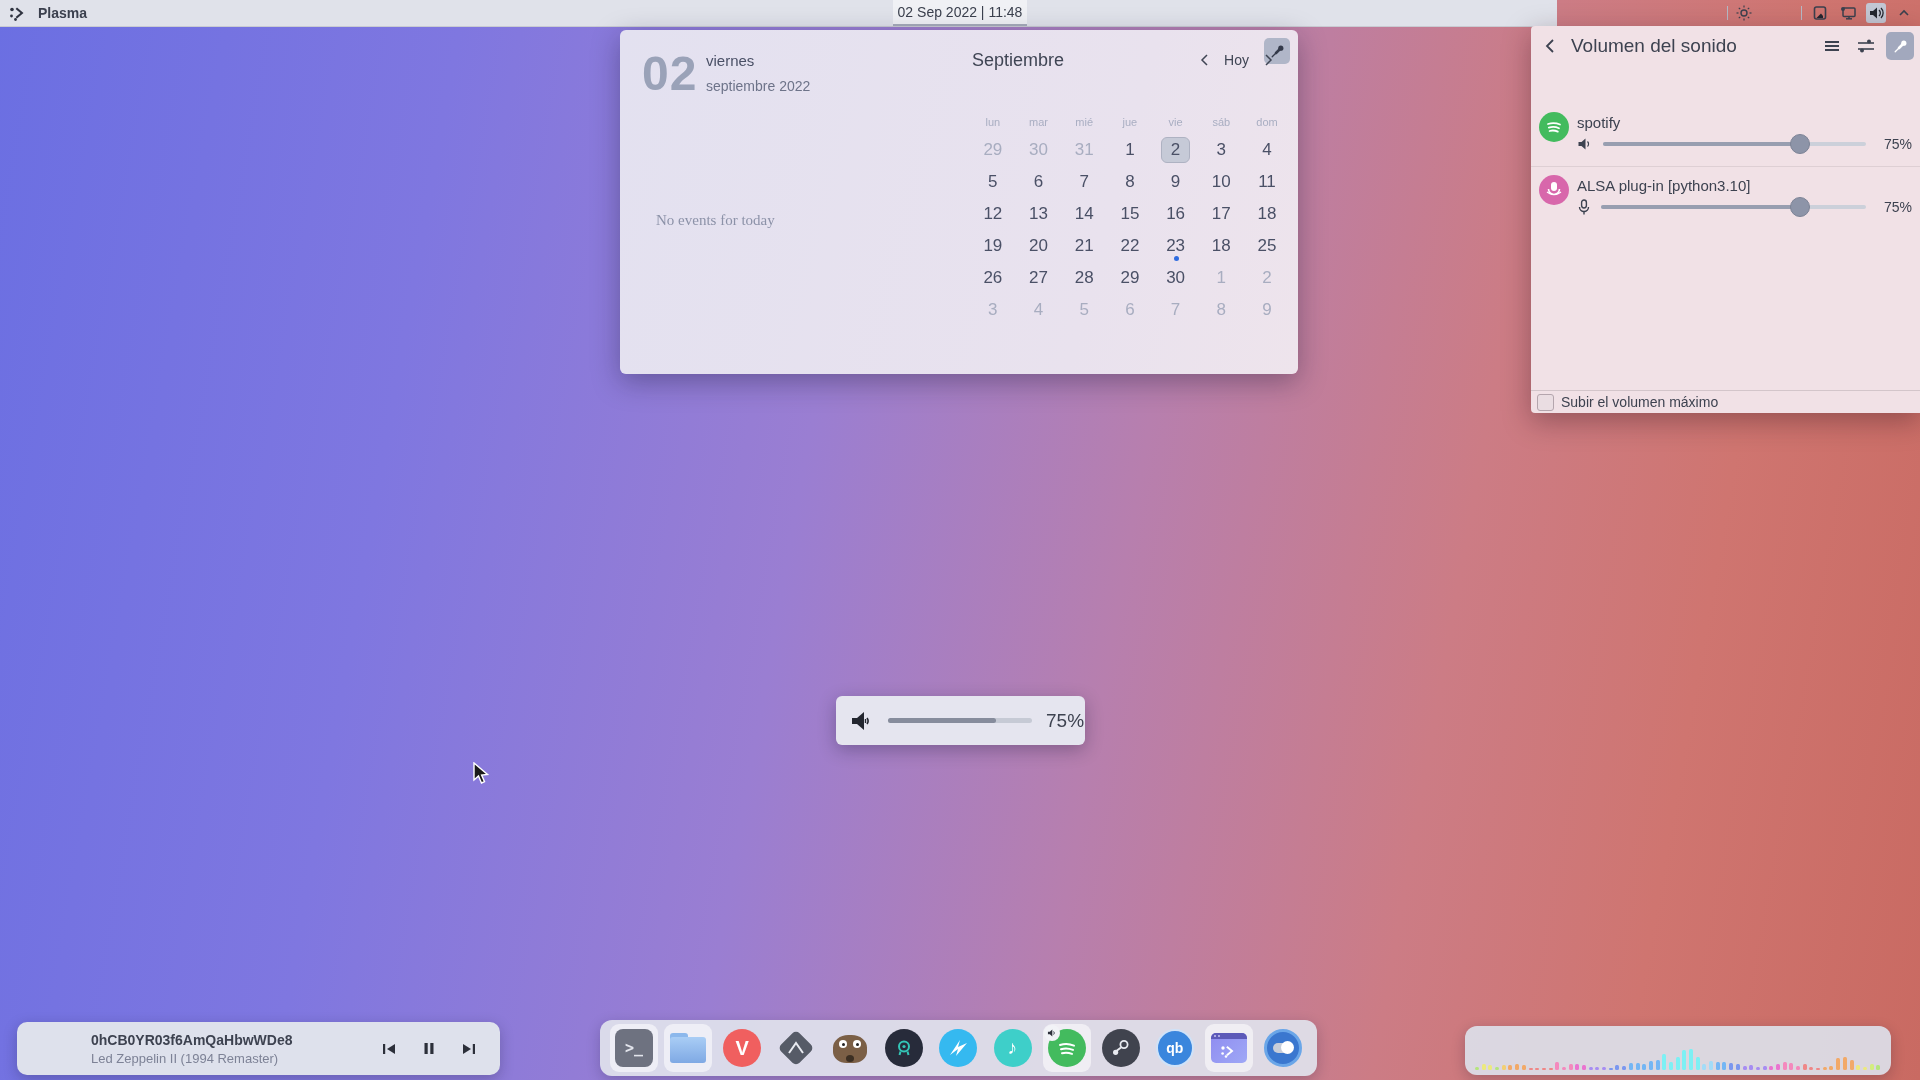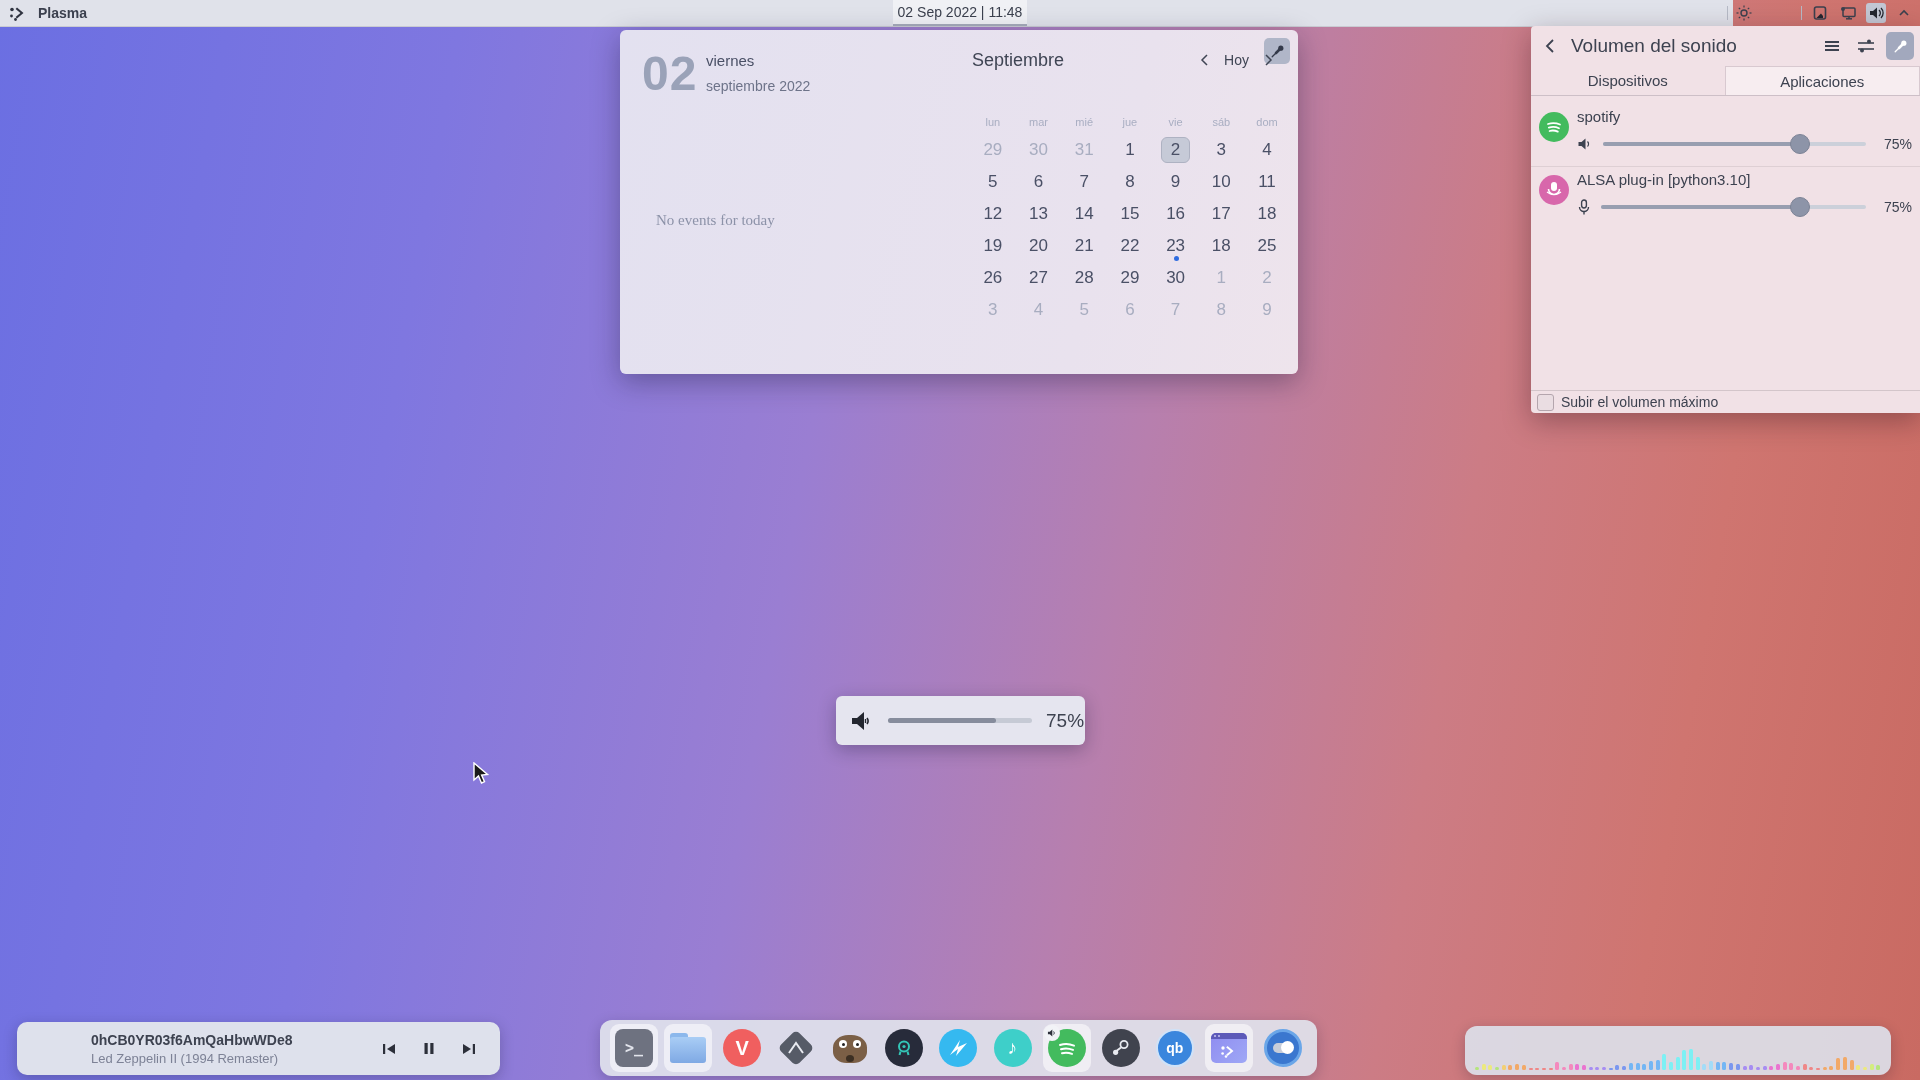--- a/index.html
+++ b/index.html
@@ -1,20 +1,20 @@
 <!DOCTYPE html>
 <html><head>
 <meta charset="utf-8">
 <style>
   html,body{margin:0;padding:0;}
   body{width:1920px;height:1080px;overflow:hidden;font-family:"Liberation Sans",sans-serif;position:relative;
        background:linear-gradient(100deg,#6b6fe2 0%,#7f77e0 22%,#9a7ed2 42%,#b77fae 58%,#cc7c85 74%,#cf7570 86%,#c96a62 100%);}
   .abs{position:absolute;}
   
-  #topbar{left:0;top:0;width:1733px;height:26px;background:#e0e2ea;border-bottom:1px solid rgba(0,0,0,.10);
+  #topbar{left:0;top:0;width:1557px;height:26px;background:#e0e2ea;border-bottom:1px solid rgba(0,0,0,.10);
           display:flex;align-items:center;color:#3b404e;font-size:14px;}
   #topbar .appname{font-weight:bold;margin-left:10px;}
   #clockbox{left:893px;top:0;width:134px;height:26px;background:rgba(255,255,255,.5);border-bottom:2px solid #a6abbb;
             display:flex;align-items:center;justify-content:center;font-size:14px;color:#3b404e;box-sizing:border-box;}
   #tray{right:0;top:0;height:26px;display:flex;align-items:center;gap:8px;padding-right:6px;color:#3b404e;}
   .vsep{width:1px;height:14px;background:#b6bac6;}
   .trayicon{width:20px;height:20px;display:flex;align-items:center;justify-content:center;border-radius:3px;}
   .trayicon.pressed{background:#c3c7d4;}
   
   #calpopup{left:620px;top:30px;width:678px;height:344px;border-radius:6px;
@@ -46,21 +46,21 @@
   #vol-hdr-icons{position:absolute;right:6px;top:6px;display:flex;gap:6px;}
   .hdrbtn{width:28px;height:28px;display:flex;align-items:center;justify-content:center;border-radius:5px;}
   .hdrbtn.pressed{background:#a2a8bd;}
   #vol-tabs{position:absolute;left:0;top:40px;width:100%;height:30px;display:flex;border-bottom:1px solid #cdbfc7;box-sizing:border-box;}
   .vol-tab{flex:1;display:flex;align-items:center;justify-content:center;font-size:15px;}
   .vol-tab.active{background:rgba(255,255,255,.42);border:1px solid #d8c9d0;border-bottom:none;}
   #vol-rows{position:absolute;left:0;top:78px;width:100%;}
   .vol-row{position:relative;height:62px;}
   .vol-row + .vol-row{border-top:1px solid rgba(0,0,0,.08);}
   .vol-avatar{position:absolute;left:8px;top:8px;width:30px;height:30px;border-radius:50%;display:flex;align-items:center;justify-content:center;}
-  .vol-name{position:absolute;left:46px;top:4px;font-size:15px;}
+  .vol-name{position:absolute;left:46px;top:10px;font-size:15px;}
   .vol-ctl{position:absolute;left:46px;top:26px;right:8px;height:28px;display:flex;align-items:center;}
   .vol-slider{position:relative;flex:1;height:28px;margin:0 10px;}
   .vol-track{position:absolute;left:0;right:0;top:12px;height:4px;border-radius:2px;background:#ccd0da;}
   .vol-fill{position:absolute;left:0;top:12px;height:4px;border-radius:2px;background:#989eb0;}
   .vol-handle{position:absolute;top:4px;width:20px;height:20px;border-radius:50%;background:#8d94a8;border:1px solid #7c8396;box-sizing:border-box;}
   .vol-pct{width:36px;text-align:right;font-size:14px;}
   #vol-footer{position:absolute;left:0;bottom:0;width:100%;height:22px;border-top:1px solid rgba(0,0,0,.12);display:flex;align-items:center;}
   #vol-check{width:15px;height:15px;border:1px solid #b4a5ad;background:#eadde2;border-radius:3px;margin-left:6px;}
   #vol-check-label{font-size:14px;margin-left:7px;}
   
@@ -376,24 +376,20 @@
         <svg width="15" height="15" viewBox="0 0 15 15">
             <g stroke="#ffffff" stroke-width="2.6" stroke-linecap="round">
               <line x1="10.5" y1="4.5" x2="6" y2="9"></line>
             </g>
             <circle cx="10.8" cy="4.2" r="2.6" fill="#ffffff"></circle>
             <line x1="6" y1="9" x2="2.2" y2="12.8" stroke="#ffffff" stroke-width="1.3" stroke-linecap="round"></line>
           </svg>
       </span>
     </span>
   </div>
-  <div id="vol-tabs">
-      <div class="vol-tab">Dispositivos</div>
-      <div class="vol-tab active">Aplicaciones</div>
-    </div>
   <div id="vol-rows">
       <div class="vol-row">
         <div class="vol-avatar" style="background: rgb(67, 187, 94);">
           <svg width="20" height="20" viewBox="0 0 20 20">
             <g stroke="#ffffff" stroke-width="1.8" fill="none" stroke-linecap="round">
               <path d="M4 7 q6-2 12 0.5"></path>
               <path d="M4.8 10.6 q5.2-1.6 10.2 0.6"></path>
               <path d="M5.6 14 q4.2-1.2 8.2 0.6"></path>
             </g>
           </svg>

